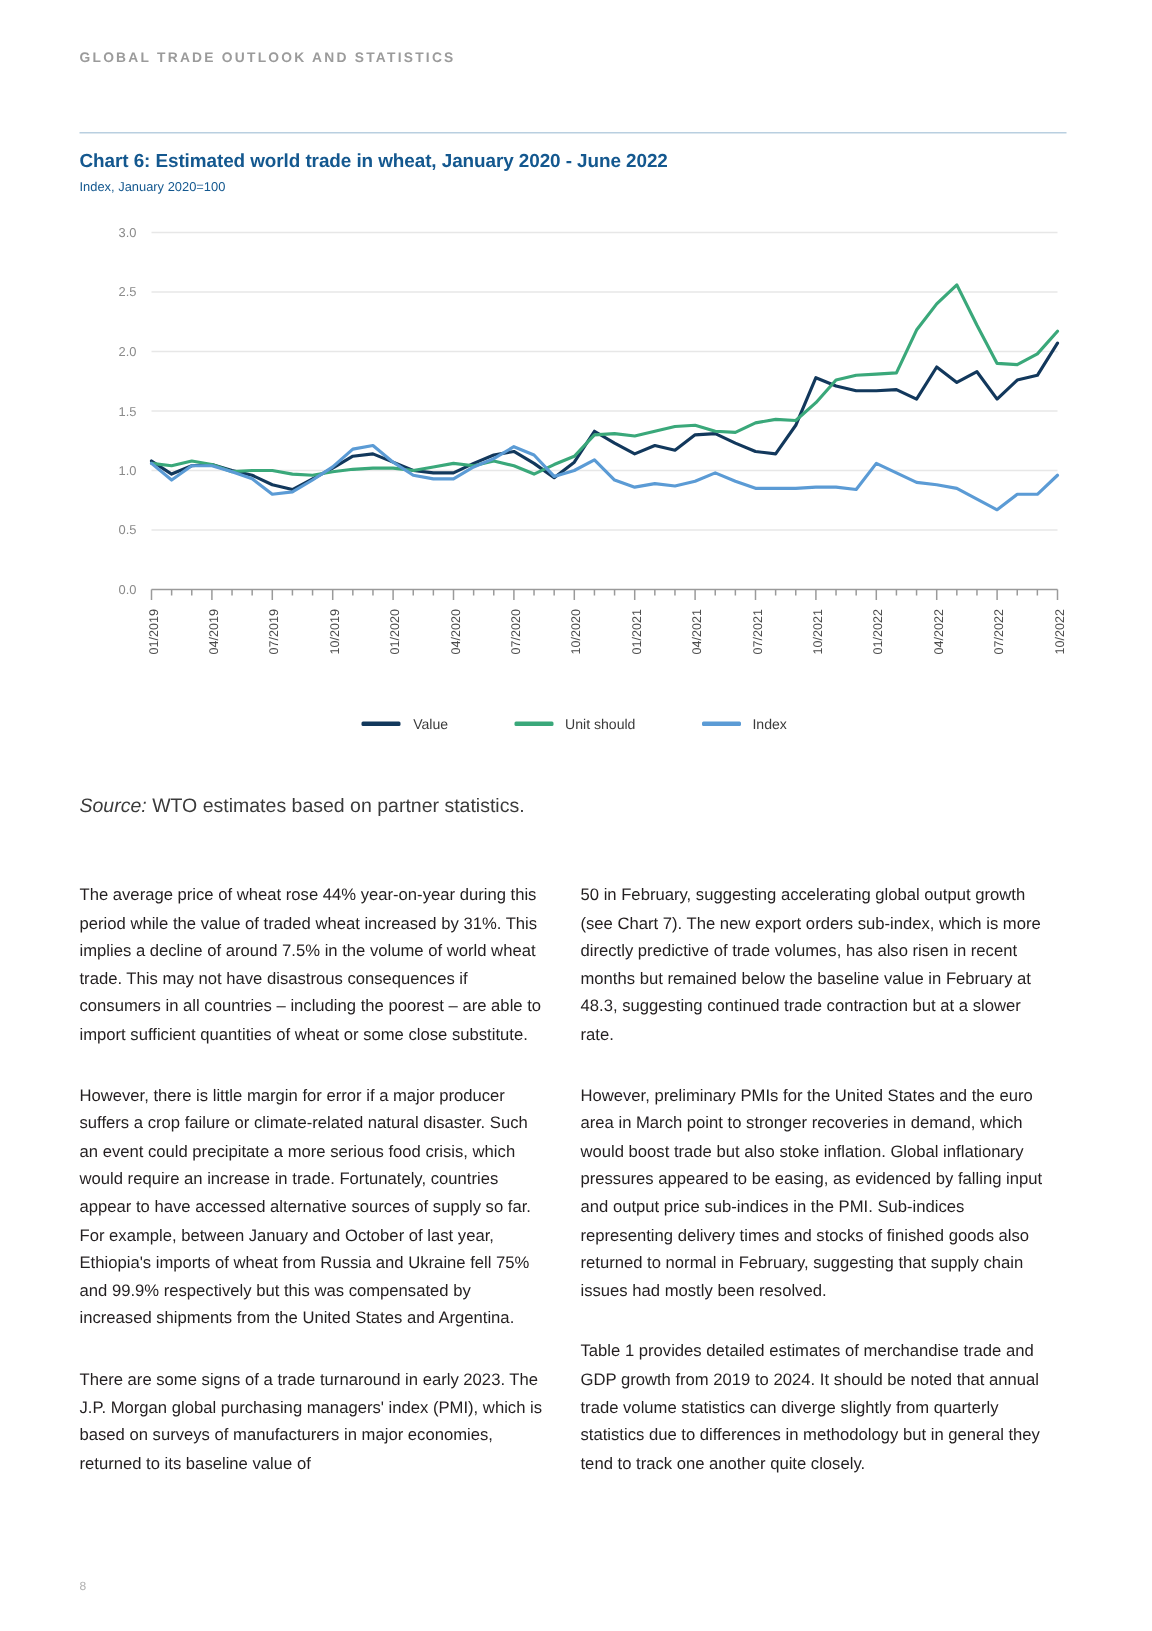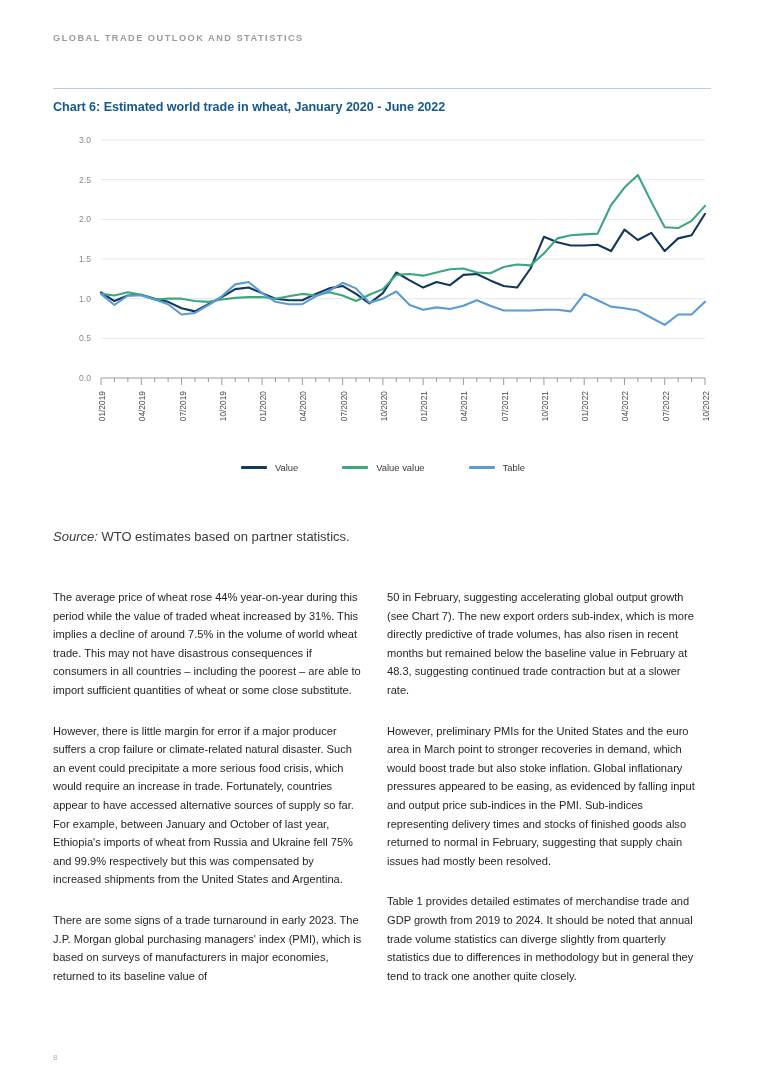--- a/index.html
+++ b/index.html
@@ -134,20 +134,21 @@
 </head>
 <body>
 
 <div class="page">
 
   <div class="running-head">GLOBAL TRADE OUTLOOK AND STATISTICS</div>
 
   <div class="chart-block">
     <div class="chart-rule"></div>
     <h2 class="chart-title">Chart 6: Estimated world trade in wheat, January 2020 - June 2022</h2>
+    <p class="chart-subtitle">Index, January 2020=100</p>
 
     <div class="plot-wrap">
       <svg class="plot-svg" id="chart-svg" width="660" height="330" viewBox="0 0 660 330">
           <line x1="48" y1="246" x2="652" y2="246" stroke="#ffffff" stroke-width="1"></line>
           <text x="38" y="249" text-anchor="end" class="y-label">0.0</text>
           <line x1="48" y1="206.33333333333334" x2="652" y2="206.33333333333334" stroke="#e7e7e7" stroke-width="1"></line>
           <text x="38" y="209.33333333333334" text-anchor="end" class="y-label">0.5</text>
           <line x1="48" y1="166.66666666666669" x2="652" y2="166.66666666666669" stroke="#e7e7e7" stroke-width="1"></line>
           <text x="38" y="169.66666666666669" text-anchor="end" class="y-label">1.0</text>
           <line x1="48" y1="127" x2="652" y2="127" stroke="#e7e7e7" stroke-width="1"></line>
@@ -226,25 +227,25 @@
           <polyline points="48.00,161.91 61.42,173.01 74.84,163.49 88.27,163.49 101.69,167.46 115.11,172.22 128.53,182.53 141.96,180.95 155.38,173.01 168.80,164.29 182.22,152.39 195.64,150.01 209.07,161.11 222.49,169.84 235.91,172.22 249.33,172.22 262.76,164.29 276.18,158.73 289.60,150.80 303.02,156.35 316.44,170.63 329.87,166.67 343.29,159.53 356.71,173.01 370.13,177.77 383.56,175.39 396.98,176.98 410.40,173.81 423.82,168.25 437.24,173.81 450.67,178.57 464.09,178.57 477.51,178.57 490.93,177.77 504.36,177.77 517.78,179.36 531.20,161.91 544.62,168.25 558.04,174.60 571.47,176.19 584.89,178.57 598.31,185.71 611.73,192.85 625.16,182.53 638.58,182.53 652.00,169.84" fill="none" stroke="#5b9bd5" stroke-width="2.1" stroke-linejoin="round" stroke-linecap="round"></polyline>
         </svg>
 
       <div class="legend">
         <div class="legend-item">
           <span class="legend-swatch" style="background: rgb(18, 56, 92);"></span>
           <span class="legend-label">Value</span>
         </div>
         <div class="legend-item">
           <span class="legend-swatch" style="background: rgb(58, 168, 122);"></span>
-          <span class="legend-label">Value value</span>
+          <span class="legend-label">Unit should</span>
         </div>
         <div class="legend-item">
           <span class="legend-swatch" style="background: rgb(91, 155, 213);"></span>
-          <span class="legend-label">Table</span>
+          <span class="legend-label">Index</span>
         </div>
       </div>
     </div>
   </div>
 
   <div class="source-note">
     <i>Source:</i><span> WTO estimates based on partner statistics.</span>
   </div>
 
   <div class="columns">

